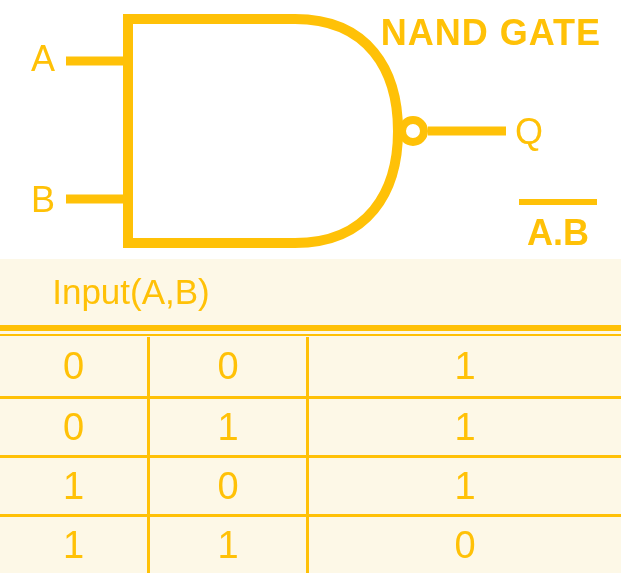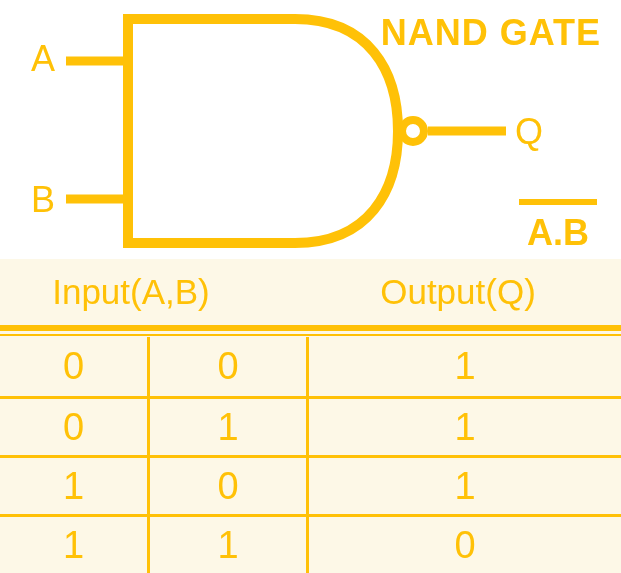--- a/index.html
+++ b/index.html
@@ -121,21 +121,20 @@
 
       <rect x="519" y="199" width="78" height="6" fill="#FFC107"></rect>
       <text x="558" y="245" font-size="36" font-weight="bold" text-anchor="middle" fill="#FFC107">A.B</text>
     </svg>
   </div>
 
   <div class="truth-table">
 
     <div class="thead">
       <span class="th th-input">Input(A,B)</span>
-      <span class="th th-output">Output(Q)</span>
     </div>
 
     <div class="rule-thick"></div>
     <div class="rule-thin"></div>
 
     <div class="tgrid">
       <div class="cell">0</div>
       <div class="cell">0</div>
       <div class="cell">1</div>
 

